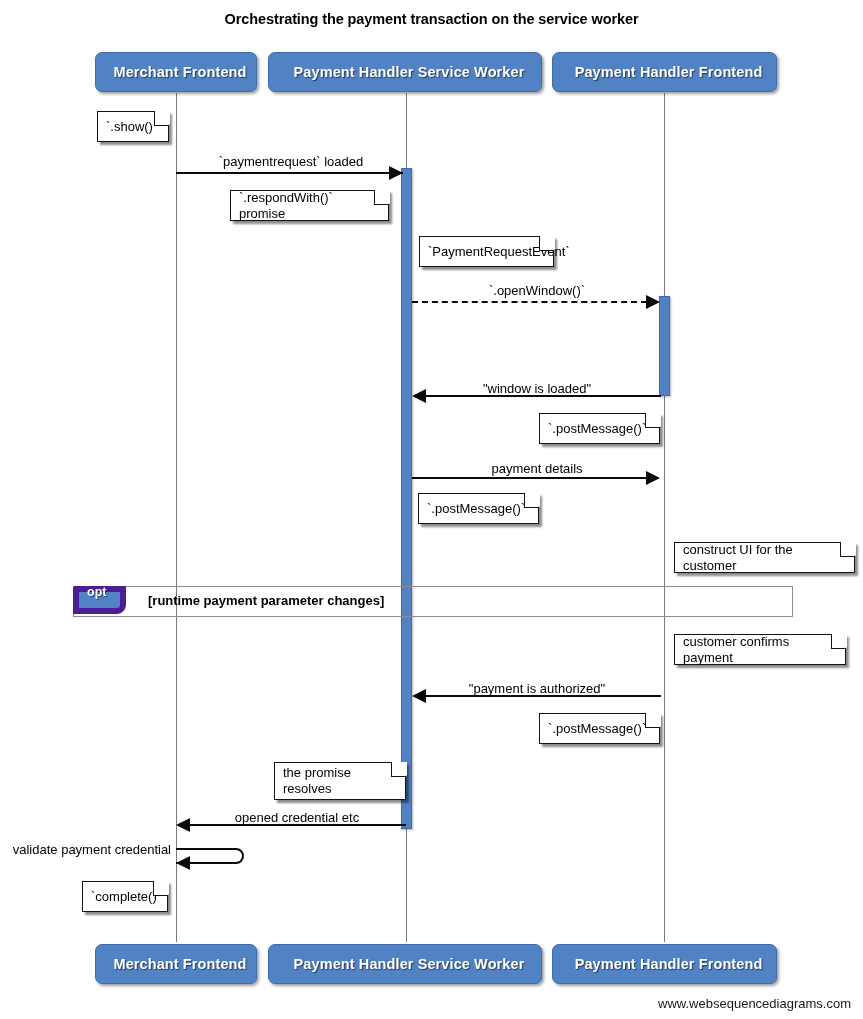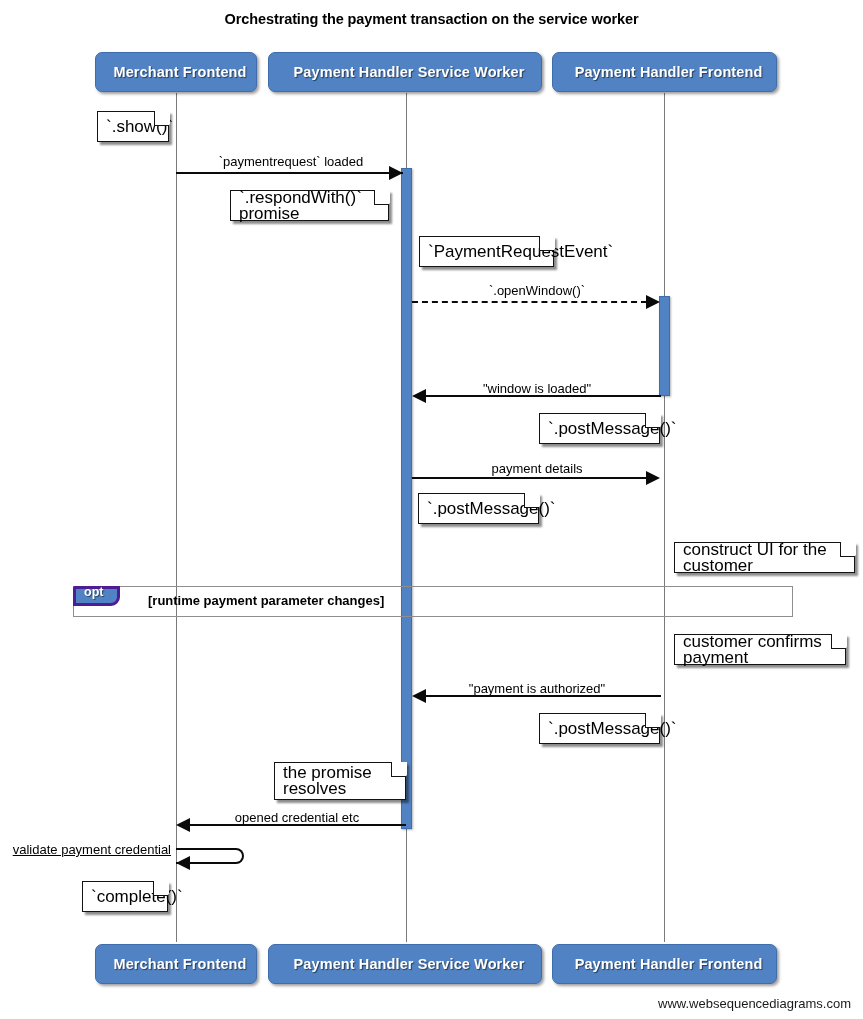--- a/index.html
+++ b/index.html
@@ -112,21 +112,21 @@
     border-bottom-right-radius: 11px;
     background: transparent;
   }
 
   
   .note {
     position: absolute;
     background: #ffffff;
     border: 1.4px solid #131313;
     box-shadow: 2.5px 2.5px 2px rgba(0,0,0,0.45);
-    font-size: 17px;
+    font-size: 13px;
     color: #000;
     padding: 5px 9px 5px 8px;
     line-height: 16px;
     white-space: pre-line;
     display: flex;
     align-items: center;
   }
   
   .note::before {
     content: "";
@@ -150,23 +150,23 @@
   
   .fragment {
     position: absolute;
     border: 1.6px solid #8e8e8e;
     background: transparent;
   }
   .fragment-tab {
     position: absolute;
     left: -1px; top: -1px;
     height: 20px;
-    padding: 0 14px 8px 8px;
+    padding: 0 14px 16px 8px;
     background: #5183c4;
-    border: 3px solid #4c1d95;
+    border: 6px solid #4c1d95;
     border-top-left-radius: 2px;
     border-bottom-right-radius: 9px;
     color: #ffffff;
     font-size: 12.5px;
     font-weight: 600;
     display: flex;
     align-items: center;
     text-shadow: 1px 1px 1px rgba(0,0,0,0.5);
   }
   .fragment-cond {
@@ -275,21 +275,21 @@
   <div class="note" style="left:274px; top:762px; width:132px; height:38px;">
     <span>the promise resolves</span>
   </div>
 
   <div class="msg-label" style="left:182px; top:810px; width:230px;">
     <span>opened credential etc</span>
   </div>
   <div class="msg-line" style="left:190px; top:824px; width:216px;"></div>
   <div class="arrowhead left" style="left:176px; top:818px;"></div>
 
-  <div class="msg-label" style="left:8px; top:842px; width:163px; text-align:right;text-decoration:underline;">
+  <div class="msg-label" style="left:8px; top:842px; width:163px; text-align:right;">
     <span>validate payment credential</span>
   </div>
   <div class="selfcall" style="left:176px; top:848px; width:68px; height:16px;"></div>
   <div class="arrowhead left" style="left:176px; top:856px;"></div>
 
   <div class="note" style="left:82px; top:881px; width:86px; height:31px;">
     <span>`complete()`</span>
   </div>
 
   <div class="participant" style="left:95px; top:944px; width:162px;">

